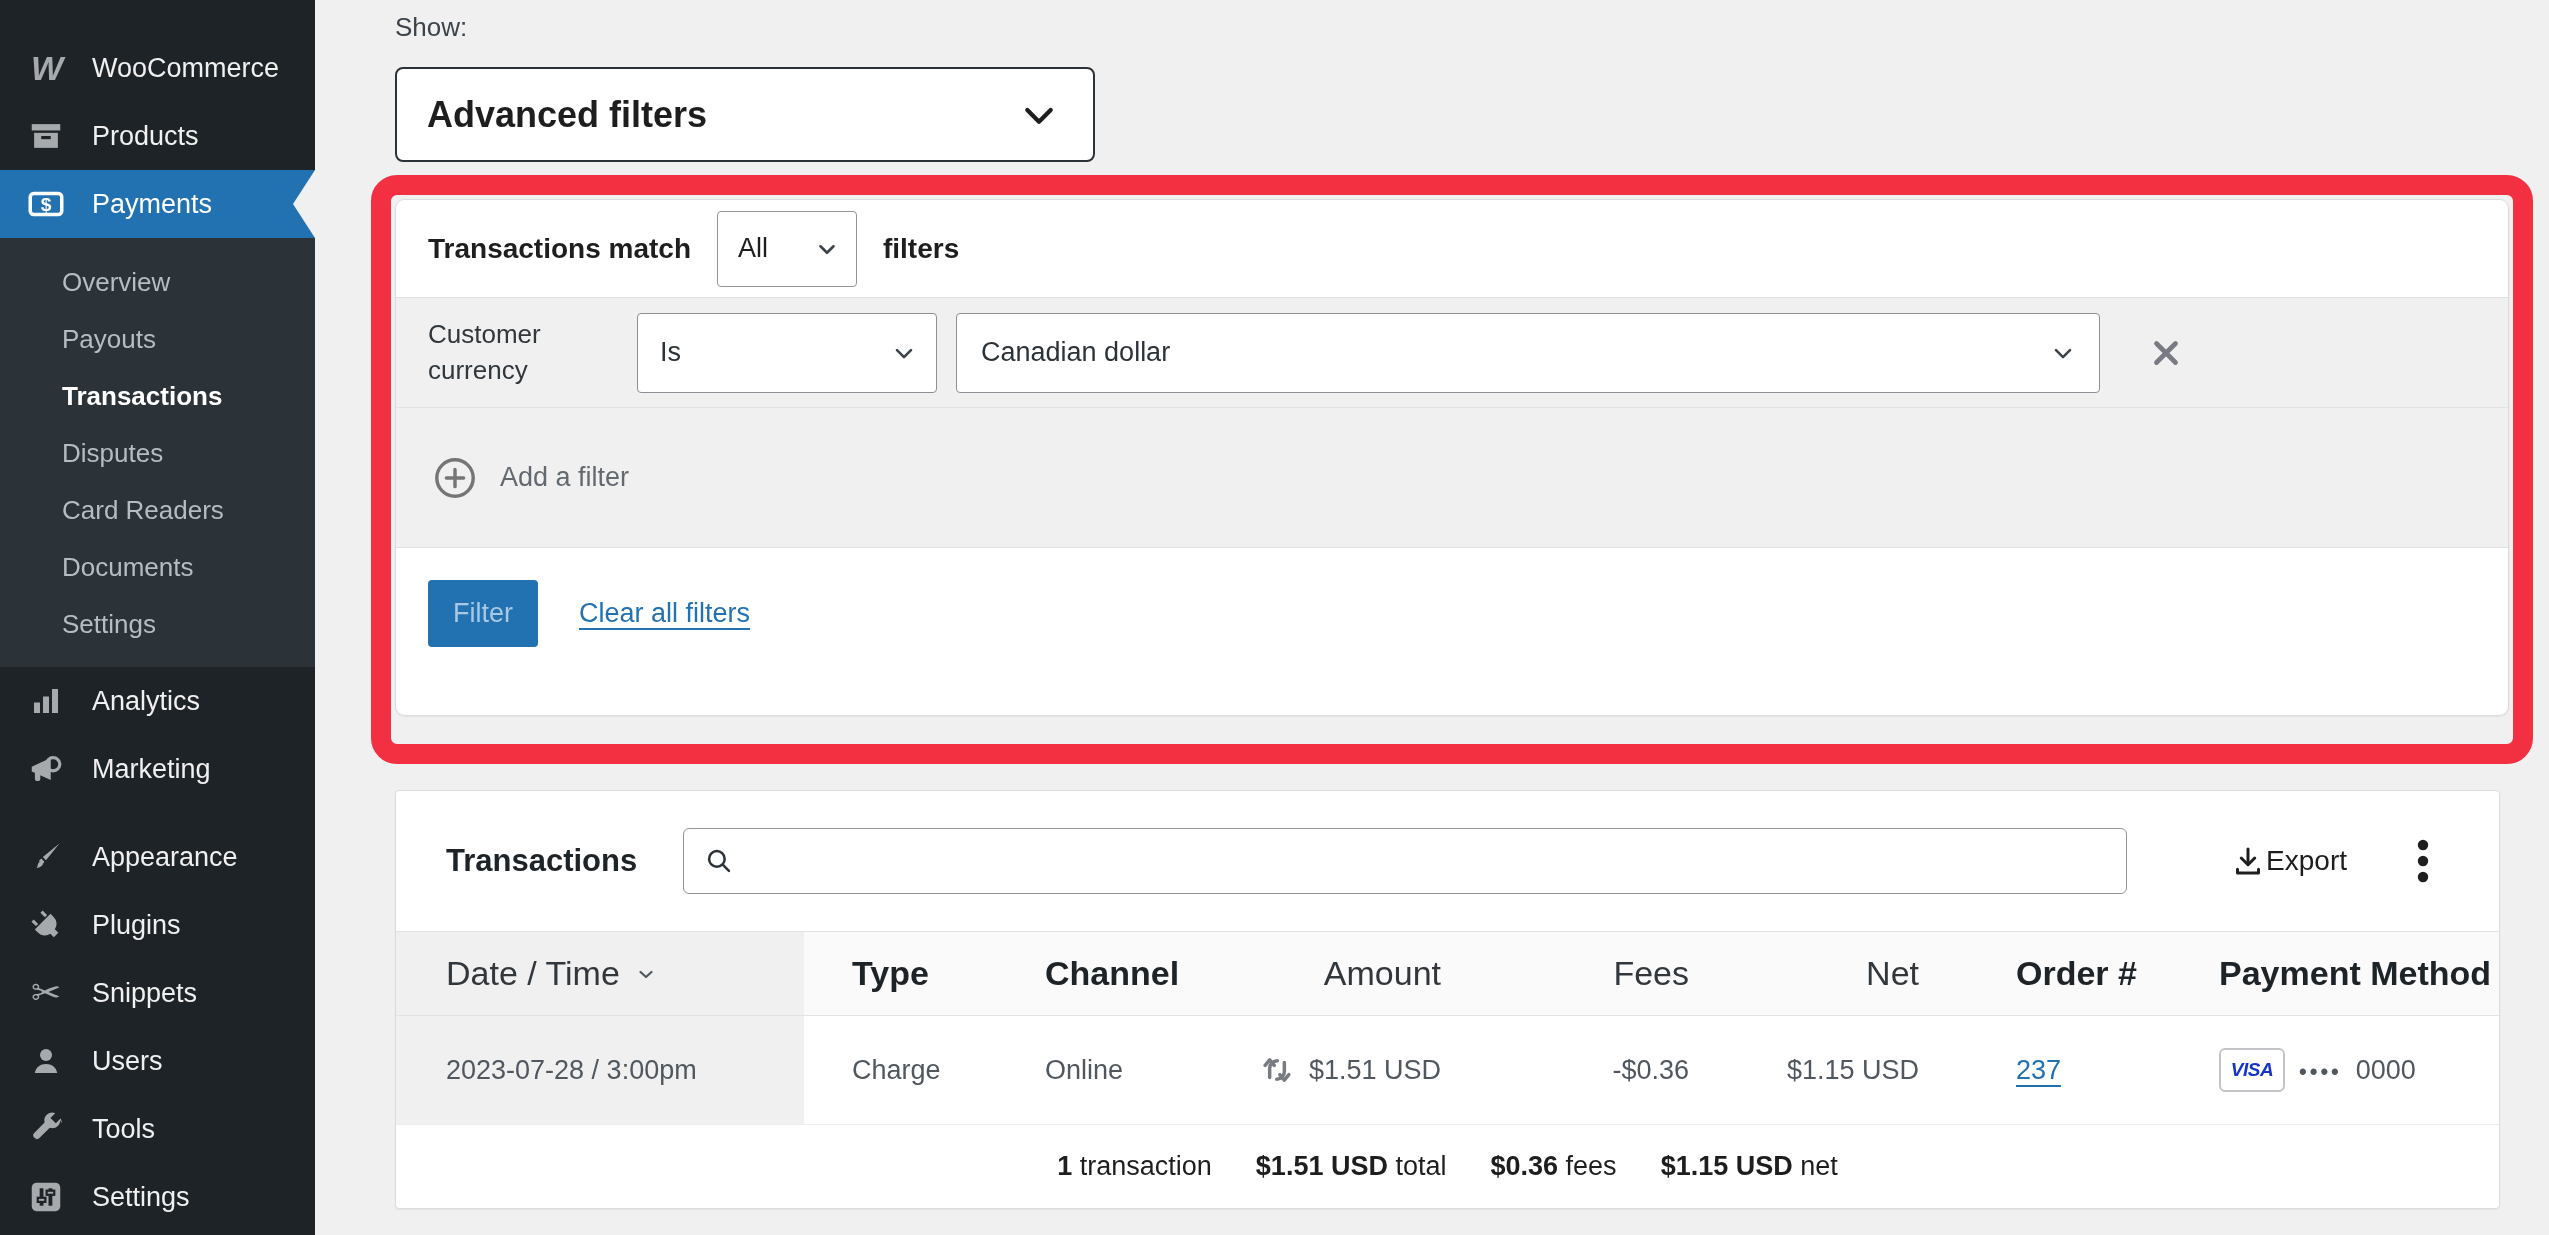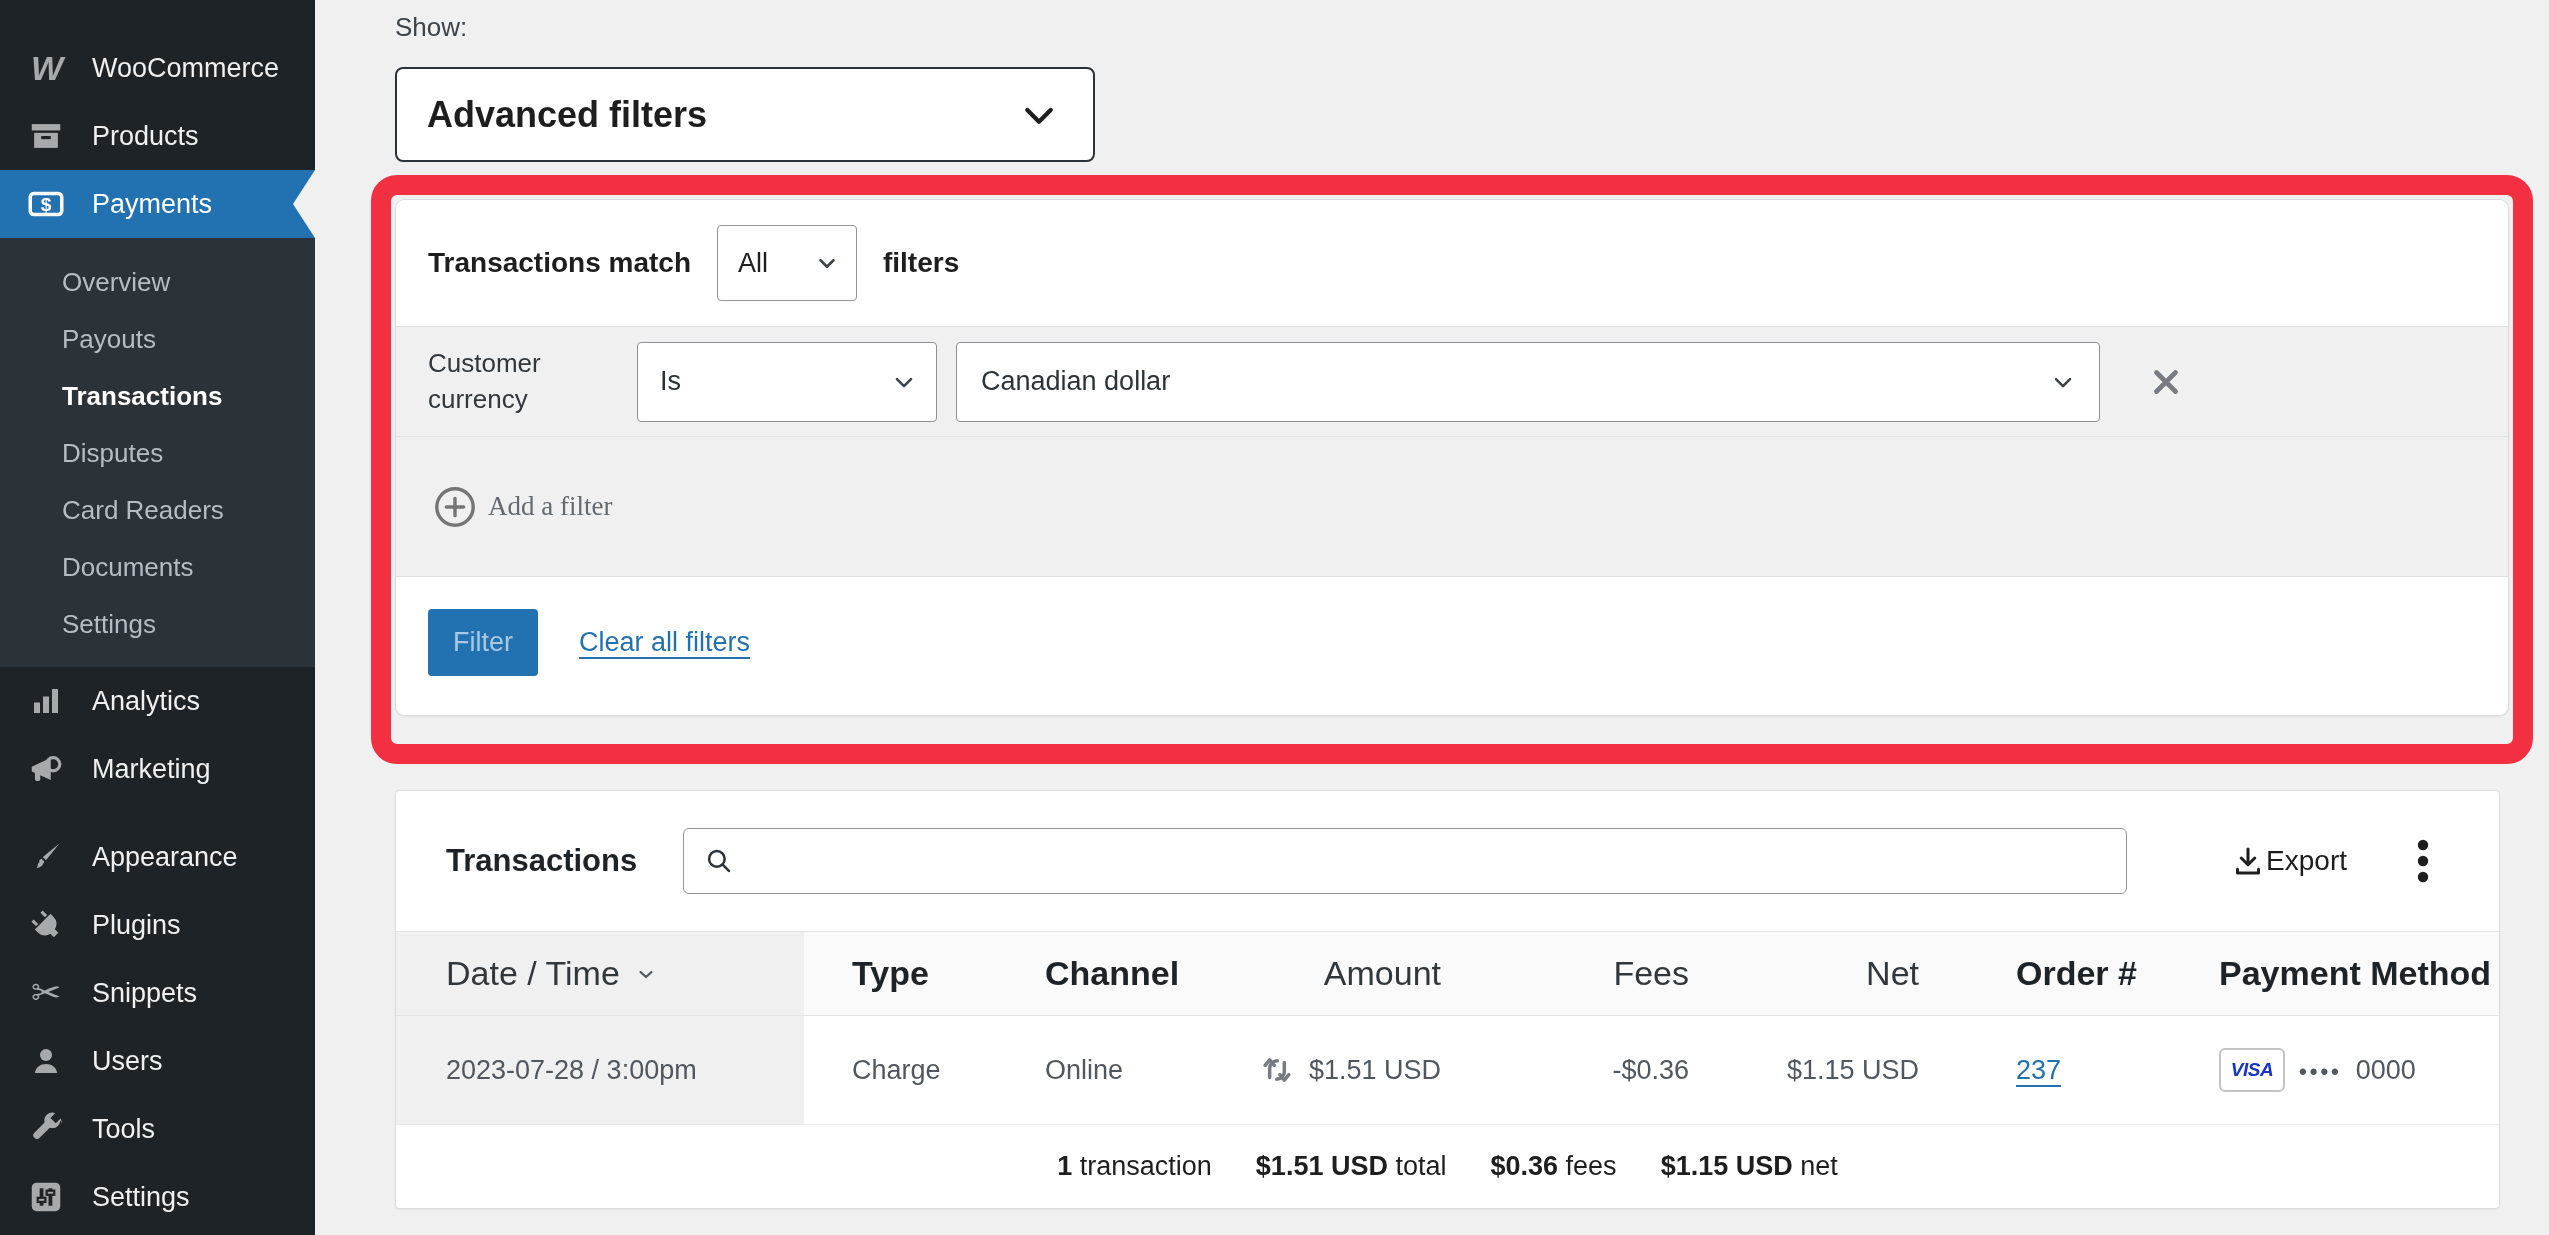--- a/index.html
+++ b/index.html
@@ -23,32 +23,32 @@
   
   .main { position:absolute; left:315px; top:0; width:2234px; height:1235px; padding:12px 8px 0 80px; }
   .show-label { font-size:26px; color:#3c434a; }
   .adv-select { margin-top:24px; width:700px; height:95px; background:#fff; border:2px solid #2c3338; border-radius:8px;
     display:flex; align-items:center; justify-content:space-between; padding:0 34px 0 30px; cursor:pointer; }
   .adv-select .adv-label { font-size:36px; font-weight:bold; color:#1e1e1e; }
 
   
   .red-box { margin-top:13px; margin-left:-24px; width:2162px; height:589px; border:20px solid #f23042; border-radius:26px; padding:4px; }
   .af-card { background:#fff; border:1px solid #dcdcde; border-radius:10px; overflow:hidden; box-shadow:0 1px 2px rgba(0,0,0,.06); height:517px; }
-  .af-match-row { height:126px; display:flex; align-items:center; padding-left:32px; background:#fff; font-size:28px; font-weight:bold; color:#1e1e1e; }
+  .af-match-row { height:97px; display:flex; align-items:center; padding-left:32px; background:#fff; font-size:28px; font-weight:bold; color:#1e1e1e; }
   .mini-select { margin:0 26px; width:140px; height:76px; border:1px solid #949494; border-radius:4px; background:#fff;
     display:flex; align-items:center; justify-content:space-between; padding:0 16px 0 20px; font-size:27px; font-weight:normal; cursor:pointer; }
   .af-gray { background:#f0f0f1; border-top:1px solid #e0e0e0; }
   .af-filter-row { height:110px; display:flex; align-items:center; padding-left:32px; border-bottom:1px solid #e3e3e4; }
   .af-filter-label { width:180px; font-size:26px; color:#32373c; line-height:1.35; }
   .op-select { margin-left:29px; width:300px; height:80px; background:#fff; border:1px solid #8c8f94; border-radius:4px;
     display:flex; align-items:center; justify-content:space-between; padding:0 18px 0 22px; font-size:27px; color:#2c3338; cursor:pointer; }
   .val-select { margin-left:19px; width:1144px; height:80px; background:#fff; border:1px solid #8c8f94; border-radius:4px;
     display:flex; align-items:center; justify-content:space-between; padding:0 22px 0 24px; font-size:27px; color:#2c3338; cursor:pointer; }
   .remove-filter { margin-left:42px; width:48px; height:48px; display:flex; align-items:center; justify-content:center; cursor:pointer; }
-  .af-add-row { height:139px; display:flex; align-items:center; gap:10px; padding-left:36px; cursor:pointer;font-family:Liberation Serif, serif; }
+  .af-add-row { height:139px; display:flex; align-items:center; gap:22px; padding-left:36px; cursor:pointer; }
   .af-add-row .add-label { font-size:27px; color:#646970; }
   .af-actions { height:131px; display:flex; align-items:center; padding-left:32px; background:#fff; border-top:1px solid #e0e0e0; }
   .filter-btn { width:110px; height:67px; background:#2271b1; border:none; border-radius:4px; color:#a9c8e3; font-size:27px; font-family:inherit; cursor:pointer; }
   .clear-link { margin-left:41px; font-size:27px; color:#2271b1; text-decoration:underline; text-underline-offset:6px; cursor:pointer; }
 
   
   .tx-card { margin-top:26px; width:2105px; background:#fff; border:1px solid #dcdcde; border-radius:4px; box-shadow:0 1px 2px rgba(0,0,0,.05); }
   .tx-header { height:140px; display:flex; align-items:center; padding:0 42px 0 50px; }
   .tx-title { font-size:31px; font-weight:bold; color:#1d2327; }
   .tx-search { margin-left:46px; width:1444px; height:66px; border:1px solid #949494; border-radius:6px; background:#fff;

